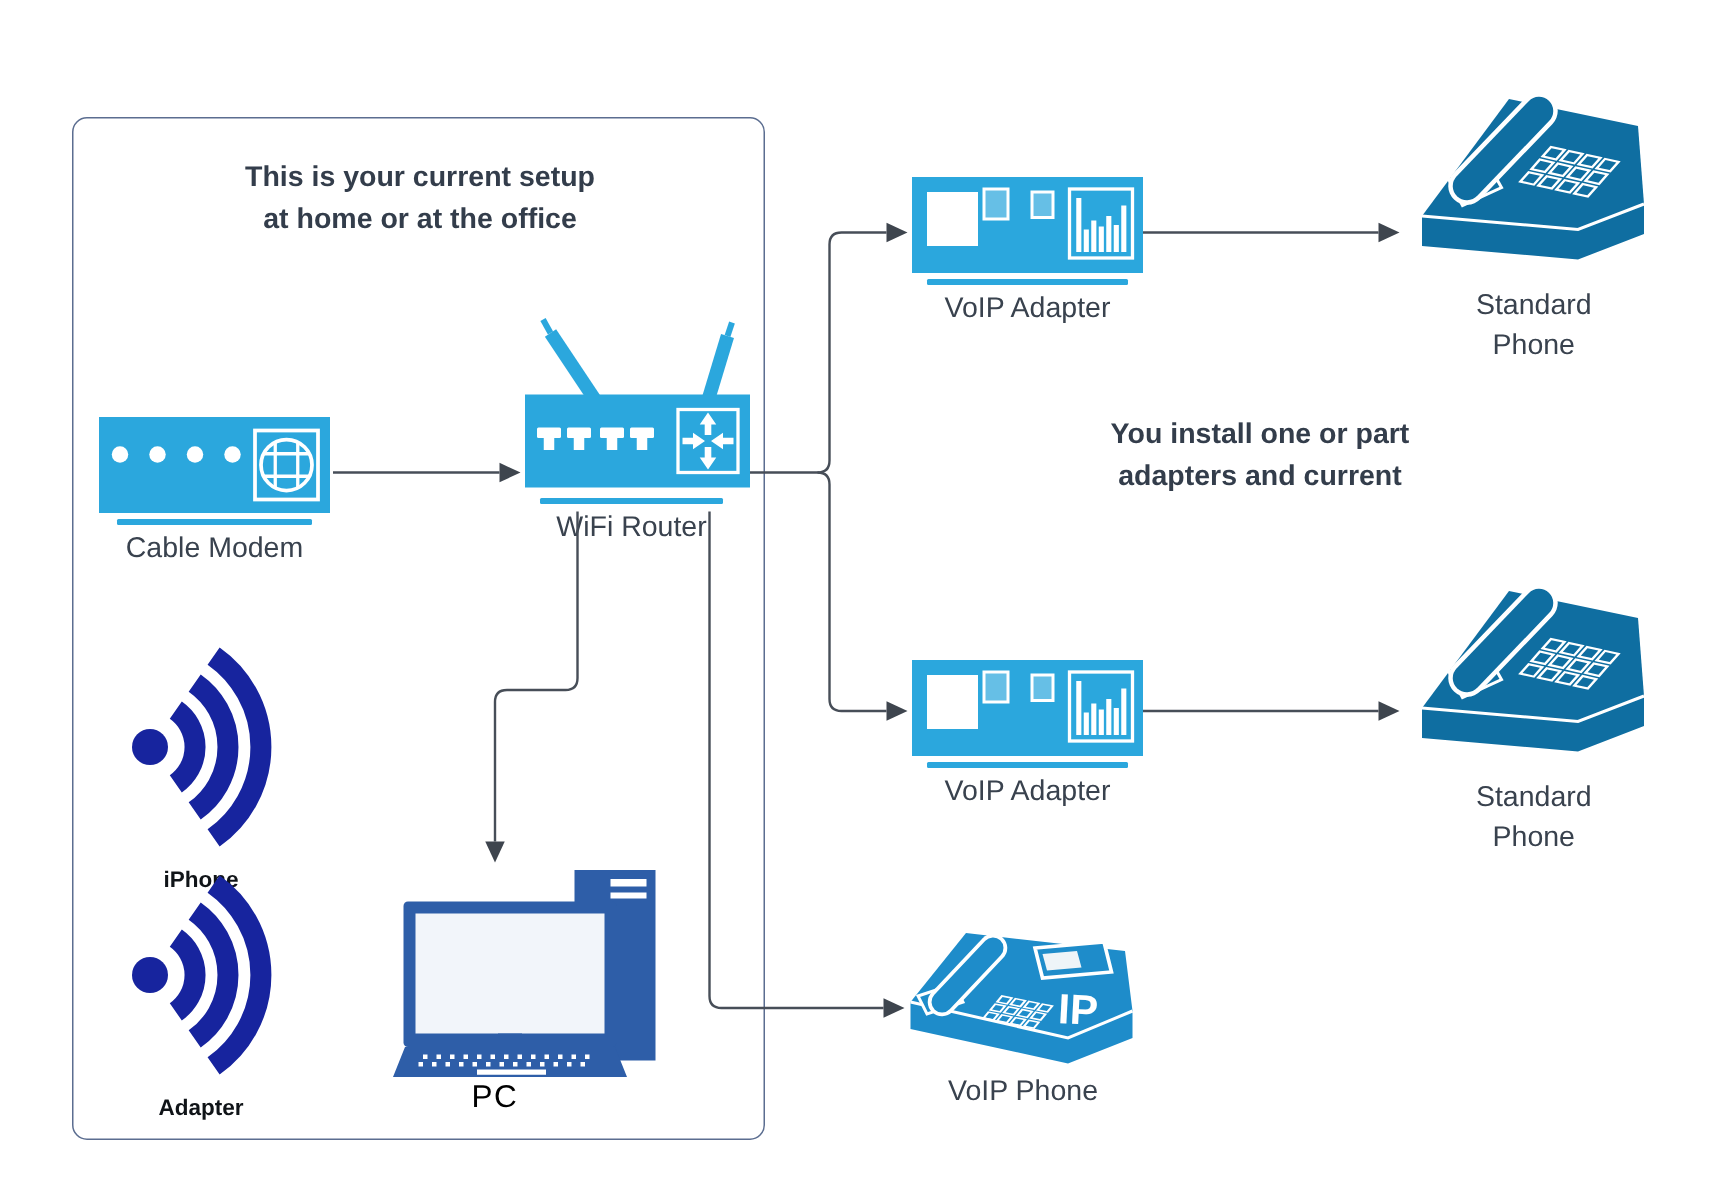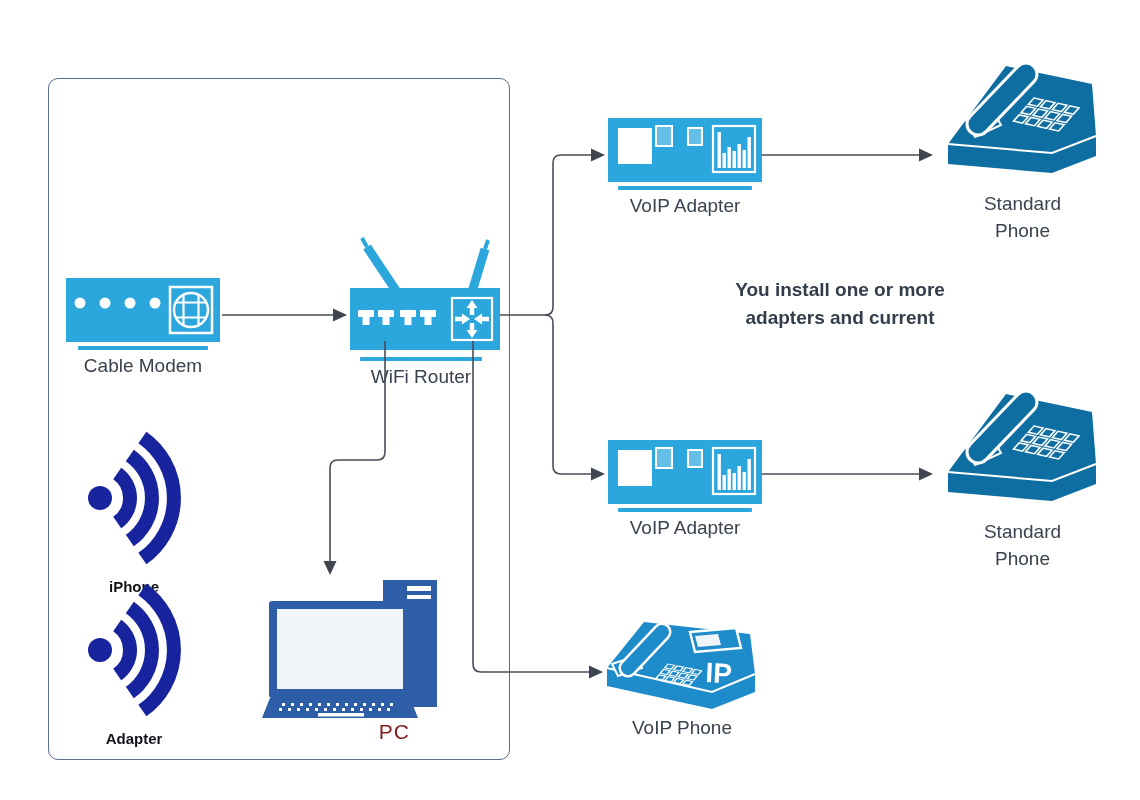--- a/index.html
+++ b/index.html
@@ -5,36 +5,40 @@
   html,body{margin:0;padding:0;background:#fff;}
   .canvas{position:relative;width:1140px;height:800px;background:#ffffff;overflow:hidden;
           font-family:"Liberation Sans",sans-serif;}
   .setup-box{position:absolute;left:48px;top:78px;width:460px;height:680px;
              border:1.5px solid #5B6D90;border-radius:10px;z-index:1;background:transparent;}
   .node{position:absolute;display:flex;flex-direction:column;align-items:center;z-index:2;}
   .underbar{height:4px;background:#2BA7DD;margin-top:4px;border-radius:1px;}
   .label{font-size:19px;font-weight:400;color:#39424E;margin-top:2px;white-space:nowrap;
          text-align:center;line-height:27px;}
   .label-sm{font-size:15px;font-weight:700;color:#101418;margin-top:6px;}
-  .pc-label{position:absolute;left:250px;top:720px;width:160px;text-align:right;z-index:2;
-            font-size:21px;font-weight:400;color:#7f1d1d;letter-spacing:1px;}
+  .pc-label{position:absolute;left:250px;top:720px;width:160px;text-align:center;z-index:2;
+            font-size:21px;font-weight:400;color:#000000;letter-spacing:1px;}
   .big-text{position:absolute;z-index:2;text-align:center;font-size:19px;font-weight:700;
             color:#333D4B;line-height:27.5px;}
   .connectors{position:absolute;left:0;top:0;z-index:3;pointer-events:none;}
 </style>
 </head>
 <body>
 
 <div class="canvas">
 
   <div class="setup-box"></div>
 
+  <div class="big-text" style="left:90px;top:105px;width:380px;">
+    <div>This is your current setup</div>
+    <div>at home or at the office</div>
+  </div>
 
   <div class="big-text" style="left:690px;top:276px;width:300px;">
-    <div>You install one or more</div>
+    <div>You install one or part</div>
     <div>adapters and current</div>
   </div>
 
   <div class="node" style="left:48px;top:278px;width:190px;justify-content:center;">
     <svg width="154" height="64" viewBox="0 0 154 64">
       <rect x="0" y="0" width="154" height="64" fill="#2BA7DD"></rect>
       <circle cx="14" cy="25" r="5.5" fill="#fff"></circle>
       <circle cx="39" cy="25" r="5.5" fill="#fff"></circle>
       <circle cx="64" cy="25" r="5.5" fill="#fff"></circle>
       <circle cx="89" cy="25" r="5.5" fill="#fff"></circle>
@@ -47,21 +51,21 @@
         <line x1="106" y1="24.5" x2="144" y2="24.5"></line>
         <line x1="106" y1="39.5" x2="144" y2="39.5"></line>
         <line x1="117.5" y1="13" x2="117.5" y2="51"></line>
         <line x1="132.5" y1="13" x2="132.5" y2="51"></line>
       </g>
     </svg>
     <div class="underbar" style="width:130px;"></div>
     <div class="label">Cable Modem</div>
   </div>
 
-  <div class="node" style="left:340px;top:235px;width:162px;justify-content:center;">
+  <div class="node" style="left:340px;top:210px;width:162px;justify-content:center;">
     <svg width="162" height="118" viewBox="0 0 162 118">
       <line x1="57" y1="57" x2="27" y2="12" stroke="#2BA7DD" stroke-width="9"></line>
       <line x1="27" y1="12" x2="22" y2="3" stroke="#2BA7DD" stroke-width="4"></line>
       <line x1="132" y1="57" x2="145" y2="14" stroke="#2BA7DD" stroke-width="9"></line>
       <line x1="145" y1="14" x2="148" y2="5" stroke="#2BA7DD" stroke-width="4"></line>
       <rect x="10" y="53" width="150" height="62" fill="#2BA7DD"></rect>
       <g fill="#fff">
         <rect x="18" y="75" width="16" height="7" rx="1"></rect>
           <rect x="22.5" y="82" width="7" height="8"></rect>
         <rect x="38" y="75" width="16" height="7" rx="1"></rect>

